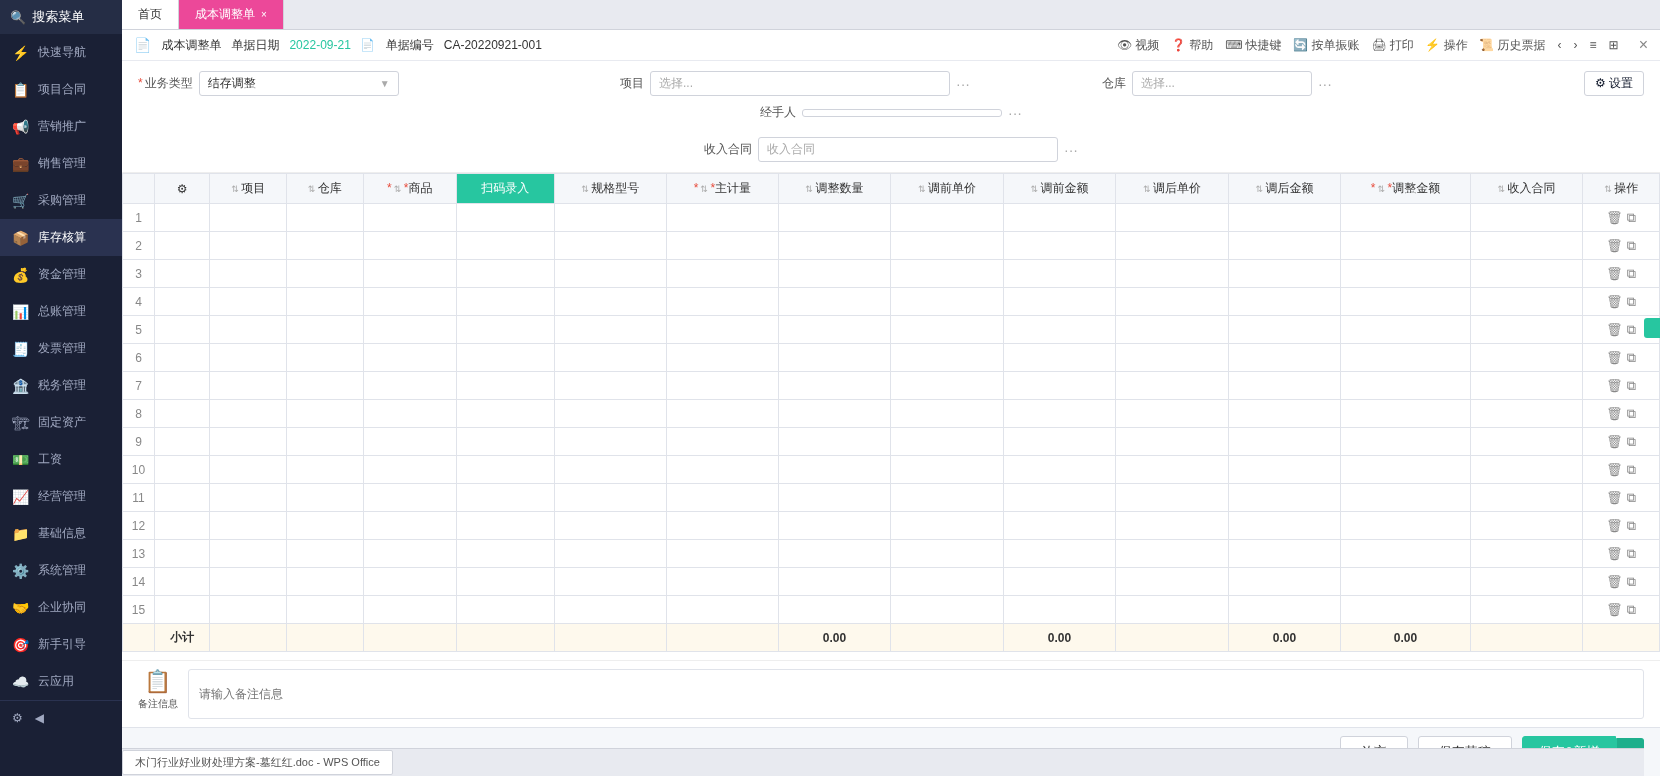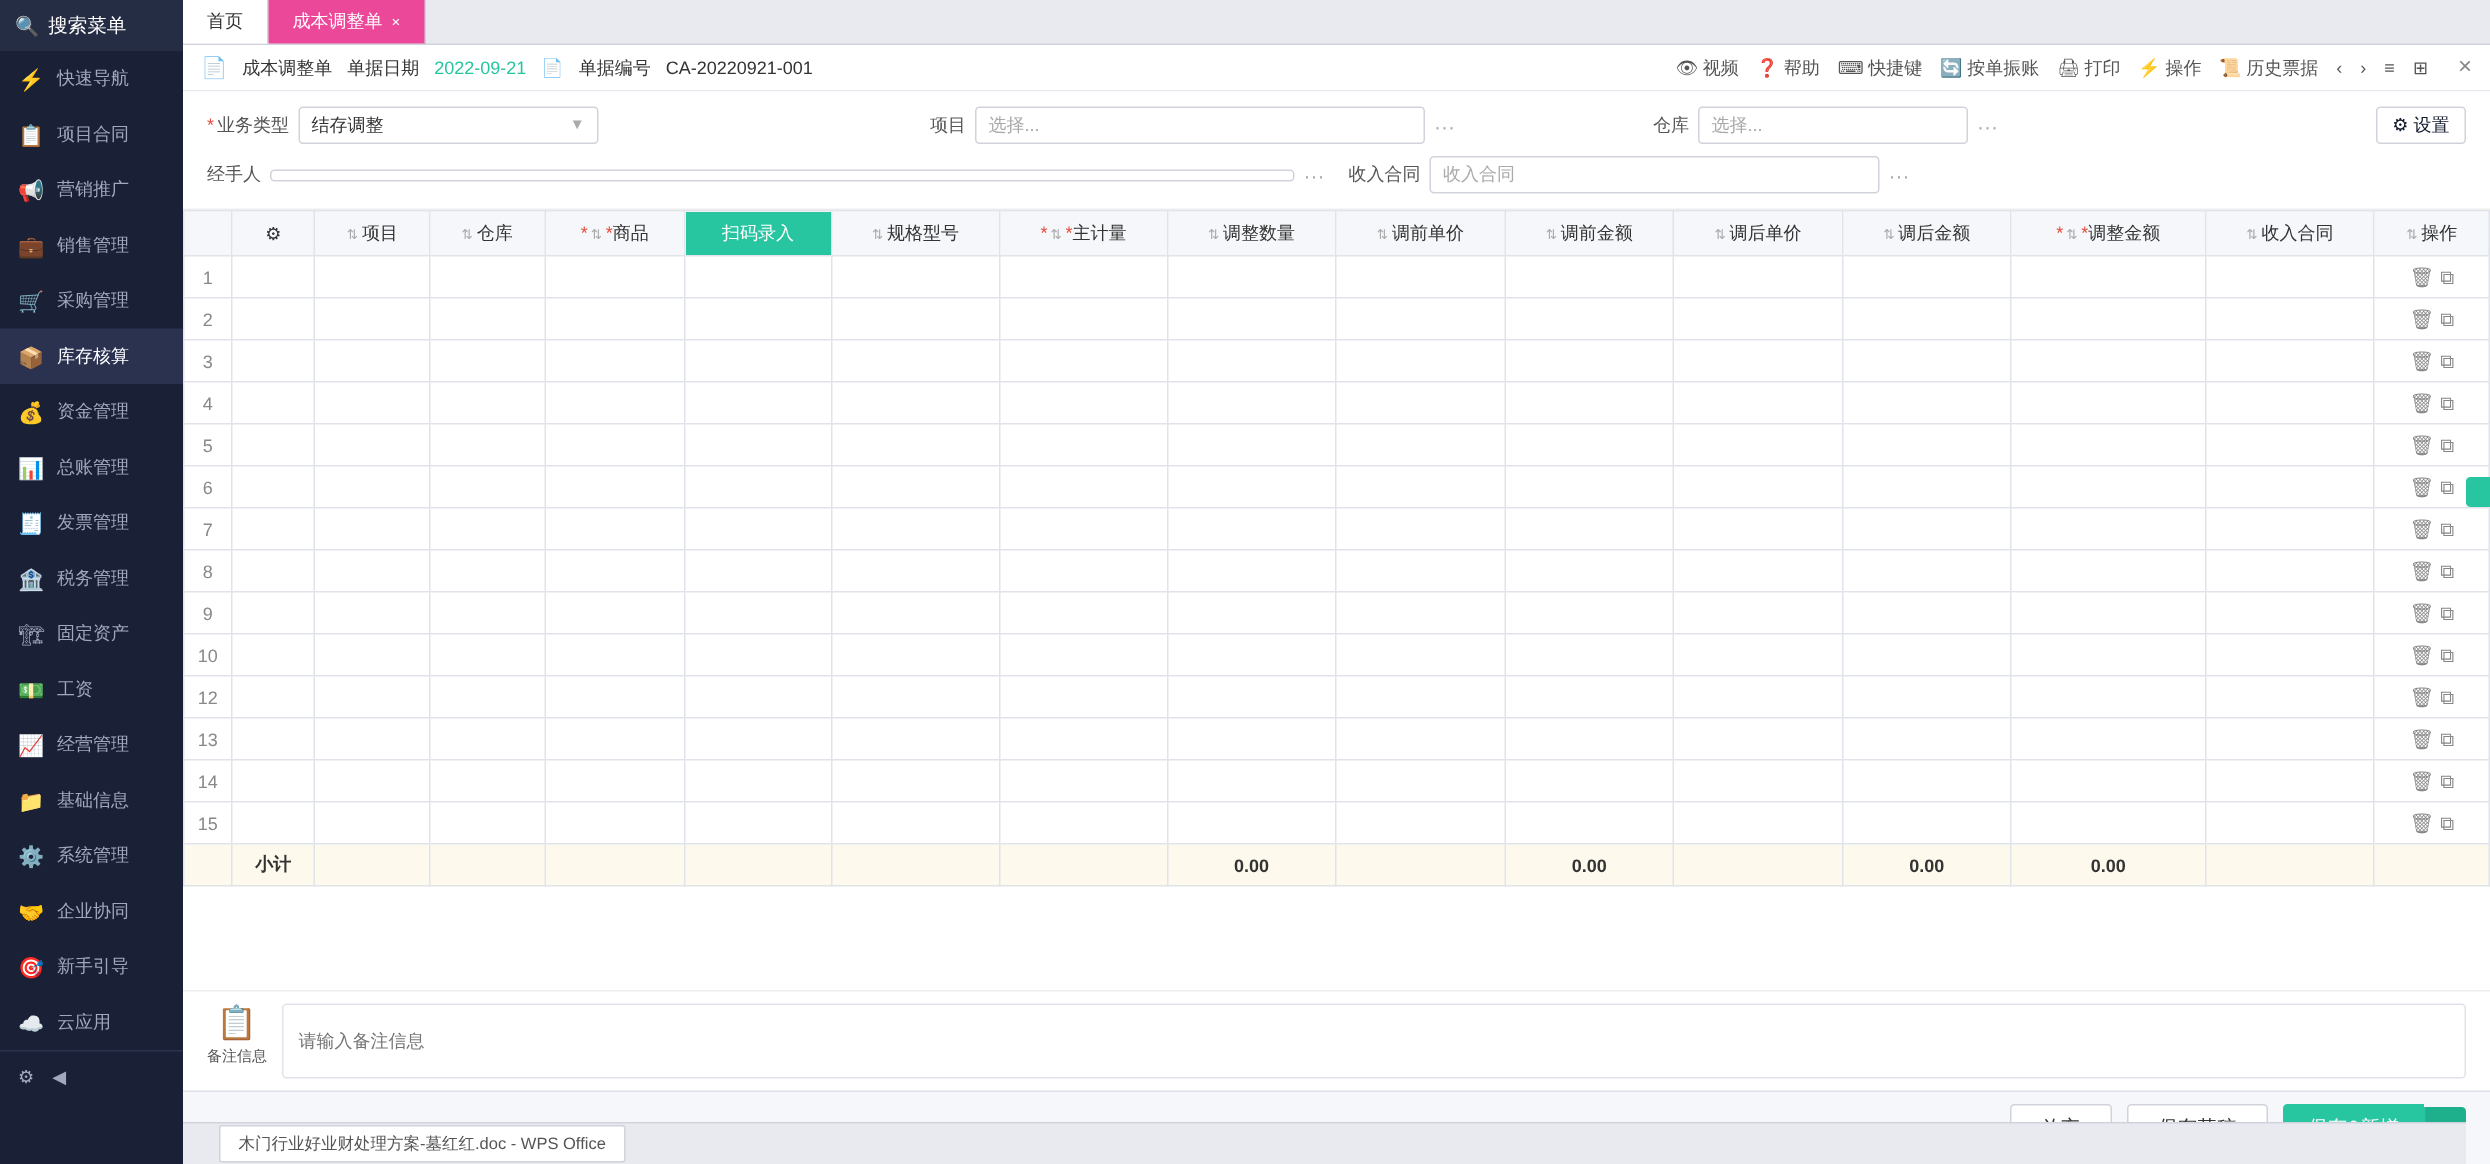--- a/index.html
+++ b/index.html
@@ -119,21 +119,21 @@
       background: #fff;
       border-bottom: 1px solid #eee;
       flex-shrink: 0;
     }
     .form-row {
       display: flex;
       align-items: center;
       gap: 16px;
       margin-bottom: 8px;
     }
-    .form-row:last-child { margin-bottom: 0; }
+    .form-row:last-child { margin-bottom: 0; flex-direction: column; }
     .form-field {
       display: flex;
       align-items: center;
       gap: 6px;
       flex: 1;
     }
     .form-label {
       color: #555;
       white-space: nowrap;
       font-size: 12px;
@@ -321,21 +321,21 @@
     .taskbar {
       position: fixed;
       bottom: 0;
       left: 122px;
       right: 16px;
       height: 28px;
       background: #e8eaf0;
       border-top: 1px solid #d0d3db;
       display: flex;
       align-items: center;
-      padding: 0 24px;
+      padding: 0 0;
       font-size: 12px;
       color: #555;
       z-index: 100;
     }
     .taskbar-item {
       padding: 4px 12px;
       border: 1px solid #d0d3db;
       border-radius: 2px;
       background: #fff;
       margin-right: 4px;
@@ -768,20 +768,43 @@
               <td></td>
               <td></td>
               <td>
                 <div class="action-icons">
                   <span class="action-icon">🗑</span>
                   <span class="action-icon">⧉</span>
                 </div>
               </td>
             </tr>
             <tr>
+              <td class="row-num">11</td>
+              <td></td>
+              <td></td>
+              <td></td>
+              <td></td>
+              <td></td>
+              <td></td>
+              <td></td>
+              <td></td>
+              <td></td>
+              <td></td>
+              <td></td>
+              <td></td>
+              <td></td>
+              <td></td>
+              <td>
+                <div class="action-icons">
+                  <span class="action-icon">🗑</span>
+                  <span class="action-icon">⧉</span>
+                </div>
+              </td>
+            </tr>
+            <tr>
               <td class="row-num">12</td>
               <td></td>
               <td></td>
               <td></td>
               <td></td>
               <td></td>
               <td></td>
               <td></td>
               <td></td>
               <td></td>

